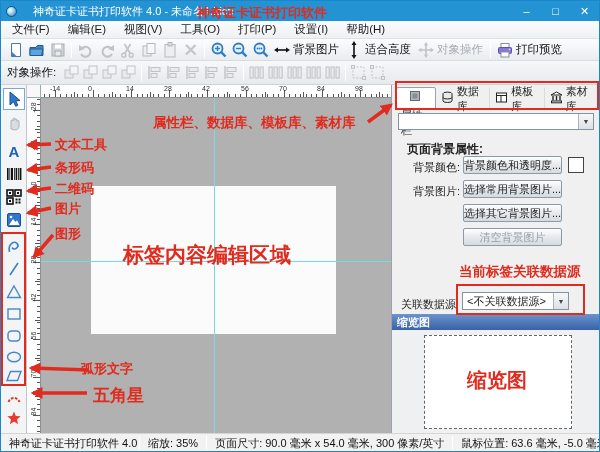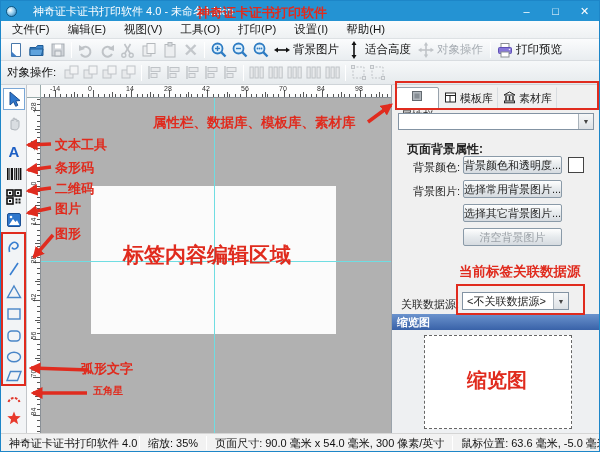--- a/index.html
+++ b/index.html
@@ -626,20 +626,28 @@
       <div class="tabs" id="paneltabs">
           <div class="tab active">
             <span><svg width="13" height="13" viewBox="0 0 13 13">
                 <rect x="1.5" y="1.5" width="9" height="9" fill="#b0b6bc" stroke="#636a70"></rect>
                 <rect x="3.5" y="3.5" width="5" height="5" fill="#868d94"></rect>
               </svg></span>
             <span>属性栏</span>
           </div>
           <div class="tab">
             <span><svg width="13" height="13" viewBox="0 0 13 13">
+                <ellipse cx="6.5" cy="2.8" rx="4.5" ry="1.7" fill="#e9e9e9" stroke="#222"></ellipse>
+                <path d="M2 2.8 v7 a4.5 1.7 0 0 0 9 0 v-7" fill="#e9e9e9" stroke="#222"></path>
+                <path d="M2 6.3 a4.5 1.7 0 0 0 9 0" fill="none" stroke="#222"></path>
+              </svg></span>
+            <span>数据库</span>
+          </div>
+          <div class="tab">
+            <span><svg width="13" height="13" viewBox="0 0 13 13">
                 <rect x="1.5" y="2" width="10" height="9" fill="#fff" stroke="#222"></rect>
                 <line x1="1.5" y1="4.5" x2="11.5" y2="4.5" stroke="#222"></line>
                 <line x1="6" y1="4.5" x2="6" y2="11" stroke="#222"></line>
               </svg></span>
             <span>模板库</span>
           </div>
           <div class="tab">
             <span><svg width="13" height="13" viewBox="0 0 13 13">
                 <polygon points="6.5,1 12,4 1,4" fill="#fff" stroke="#222"></polygon>
                 <line x1="3" y1="5" x2="3" y2="9.5" stroke="#222" stroke-width="1.4"></line>
@@ -706,16 +714,16 @@
 
   <span class="ann" style="left:196px; top:3px; font-size:13px;">神奇证卡证书打印软件</span>
   <span class="ann" style="left:152px; top:113px; font-size:13.5px;">属性栏、数据库、模板库、素材库</span>
   <span class="ann" style="left:54px; top:135px; font-size:13px;text-align:center;">文本工具</span>
   <span class="ann" style="left:54px; top:158px; font-size:13px;">条形码</span>
   <span class="ann" style="left:54px; top:179px; font-size:13px;">二维码</span>
   <span class="ann" style="left:54px; top:199px; font-size:13px;">图片</span>
   <span class="ann" style="left:54px; top:224px; font-size:13px;">图形</span>
   <span class="ann" style="left:122px; top:240px; font-size:21px;">标签内容编辑区域</span>
   <span class="ann" style="left:80px; top:359px; font-size:13px;">弧形文字</span>
-  <span class="ann" style="left:92px; top:383px; font-size:10px;">五角星</span>
+  <span class="ann" style="left:92px; top:383px; font-size:17px;">五角星</span>
   <span class="ann" style="left:458px; top:262px; font-size:13.5px;">当前标签关联数据源</span>
   <span class="ann" style="left:466px; top:366px; font-size:20px;">缩览图</span>
 </div>
 
 </body></html>

